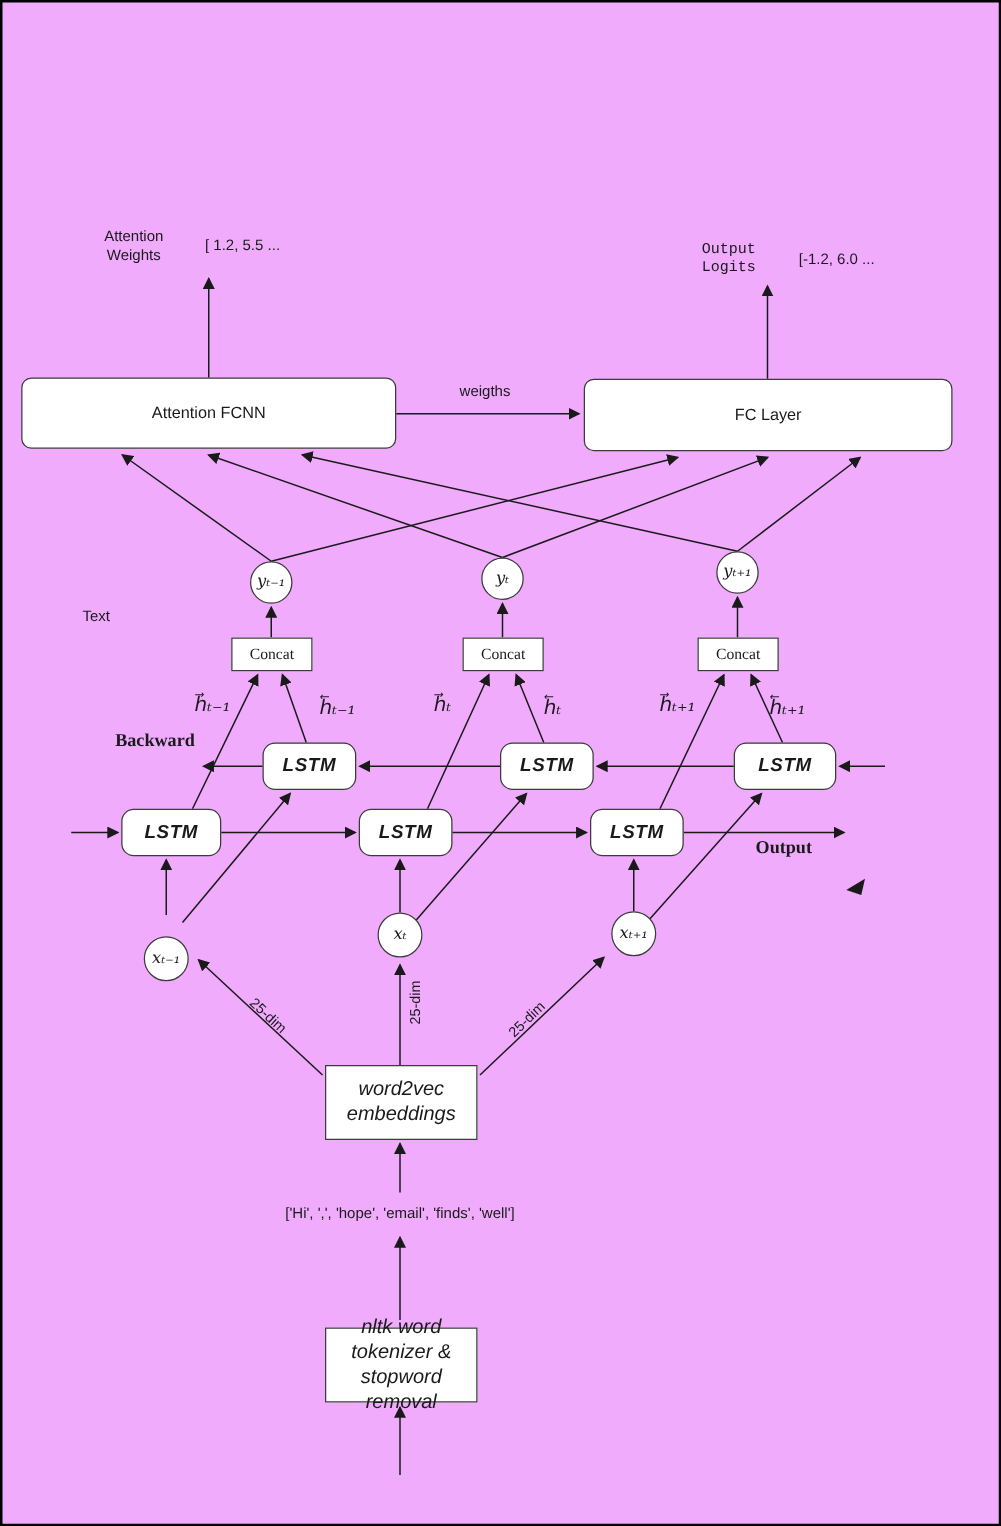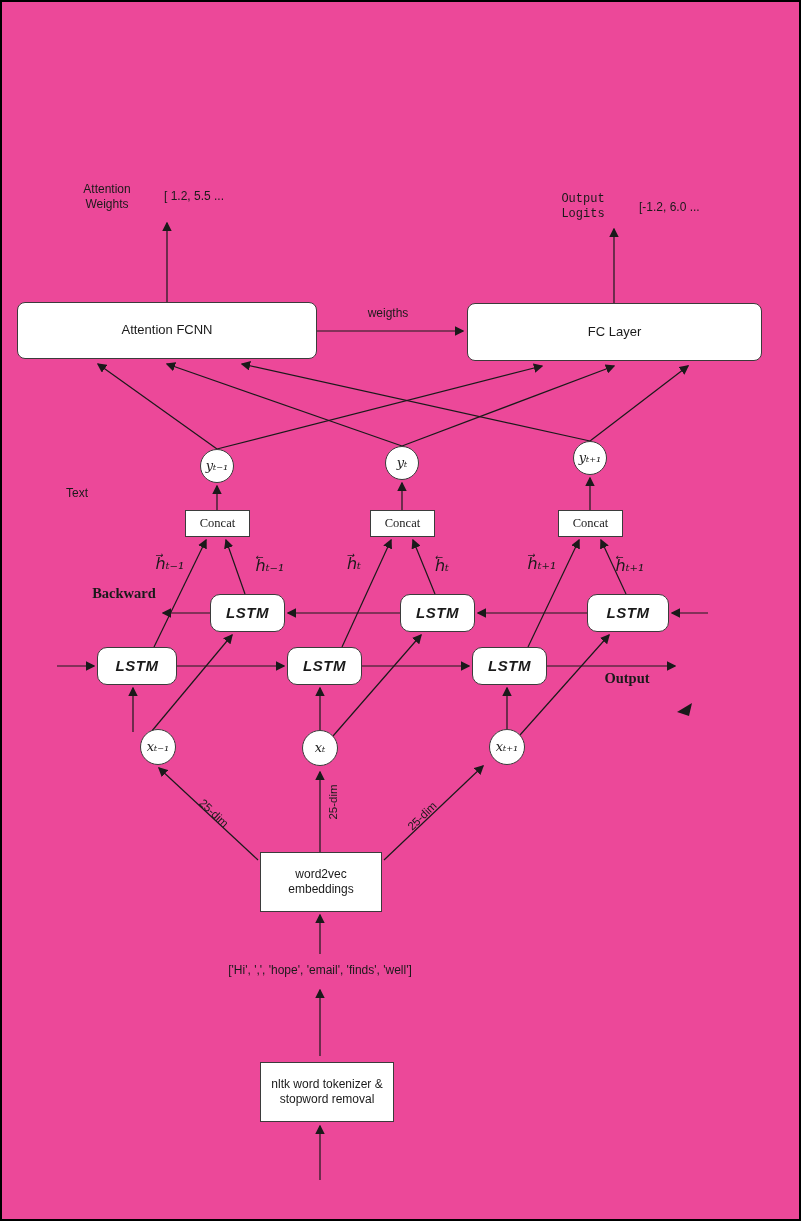--- a/index.html
+++ b/index.html
@@ -1,29 +1,29 @@
 <!DOCTYPE html>
 <html><head>
 <meta charset="utf-8">
 <style>
   * { margin:0; padding:0; box-sizing:border-box; }
   html,body { background:#fff; }
   body { font-family:"Liberation Sans", sans-serif; color:#1a1a1a; }
-  .canvas { position:relative; width:801px; height:1221px; background:#ec4899; border:2px solid #000; overflow:hidden; }
+  .canvas { position:relative; width:801px; height:1221px; background:#f0abfc; border:2px solid #000; overflow:hidden; }
   .canvas > svg { position:absolute; left:0; top:0; }
   .lbl { position:absolute; font-size:12px; line-height:1.25; white-space:pre-line; }
   .center { text-align:center; }
   .box { position:absolute; border:1px solid #3b3b3b; background:#fff; display:flex; align-items:center; justify-content:center; text-align:center; font-size:13px; line-height:1.25; }
   .rounded { border-radius:8px; }
   .lstm { border-radius:10px; font-weight:bold; font-style:italic; font-size:15px; letter-spacing:0.5px; }
   .circle { border-radius:50%; font-family:"DejaVu Serif","DejaVu Sans",serif; font-style:italic; font-size:13px; }
   .concat { font-family:"Liberation Serif",serif; font-size:12.5px; }
   .math { position:absolute; font-family:"DejaVu Serif","DejaVu Sans",serif; font-style:italic; font-size:16px; text-align:center; }
   .dir { position:absolute; font-family:"Liberation Serif",serif; font-weight:bold; font-size:14.5px; text-align:center; }
-  .small { font-size:12px; }
+  .small { font-size:16px;font-style:italic; }
   .rot { position:absolute; font-size:11.5px; text-align:center; }
 </style>
 </head>
 <body>
 
 <div class="canvas">
 
   <svg width="801" height="1221" viewBox="0 0 801 1221" xmlns="http://www.w3.org/2000/svg">
     <defs>
       <marker id="arrow" viewBox="0 0 10 10" refX="8.5" refY="5" markerWidth="8" markerHeight="8" orient="auto-start-reverse">
@@ -110,25 +110,25 @@
   <div class="dir" style="left:84px; top:583px; width:76px;">Backward</div>
   <div class="box lstm" style="left:208px; top:592px; width:75px; height:38px;">LSTM</div>
   <div class="box lstm" style="left:398px; top:592px; width:75px; height:38px;">LSTM</div>
   <div class="box lstm" style="left:585px; top:592px; width:82px; height:38px;">LSTM</div>
 
   <div class="box lstm" style="left:95px; top:645px; width:80px; height:38px;">LSTM</div>
   <div class="box lstm" style="left:285px; top:645px; width:75px; height:38px;">LSTM</div>
   <div class="box lstm" style="left:470px; top:645px; width:75px; height:38px;">LSTM</div>
   <div class="dir" style="left:586px; top:668px; width:78px;">Output</div>
 
-  <div class="box circle" style="left:113px; top:727px; width:36px; height:36px;margin-left:25px;">xₜ₋₁</div>
+  <div class="box circle" style="left:113px; top:747px; width:36px; height:36px;">xₜ₋₁</div>
   <div class="box circle" style="left:300px; top:728px; width:36px; height:36px;">xₜ</div>
   <div class="box circle" style="left:487px; top:727px; width:36px; height:36px;">xₜ₊₁</div>
 
   <div class="rot" style="left:185px; top:805px; width:54px; transform:rotate(43deg);">25-dim</div>
   <div class="rot" style="left:304px; top:794px; width:54px; transform:rotate(-90deg);">25-dim</div>
   <div class="rot" style="left:393px; top:808px; width:54px; transform:rotate(-44deg);">25-dim</div>
   <div class="box small" style="left:258px; top:850px; width:122px; height:60px; padding:6px 18px;">word2vec embeddings</div>
 
   <div class="lbl center" style="left:168px; top:961px; width:300px;">['Hi', ',', 'hope', 'email', 'finds', 'well']</div>
-  <div class="box small" style="left:258px; top:1060px; width:134px; height:60px; padding:4px 2px;">nltk word tokenizer &amp; stopword removal</div>
+  <div class="box small" style="left:258px; top:1060px; width:122px; height:60px; padding:4px 2px;">nltk word tokenizer &amp; stopword removal</div>
 
 </div>
 
 </body></html>

